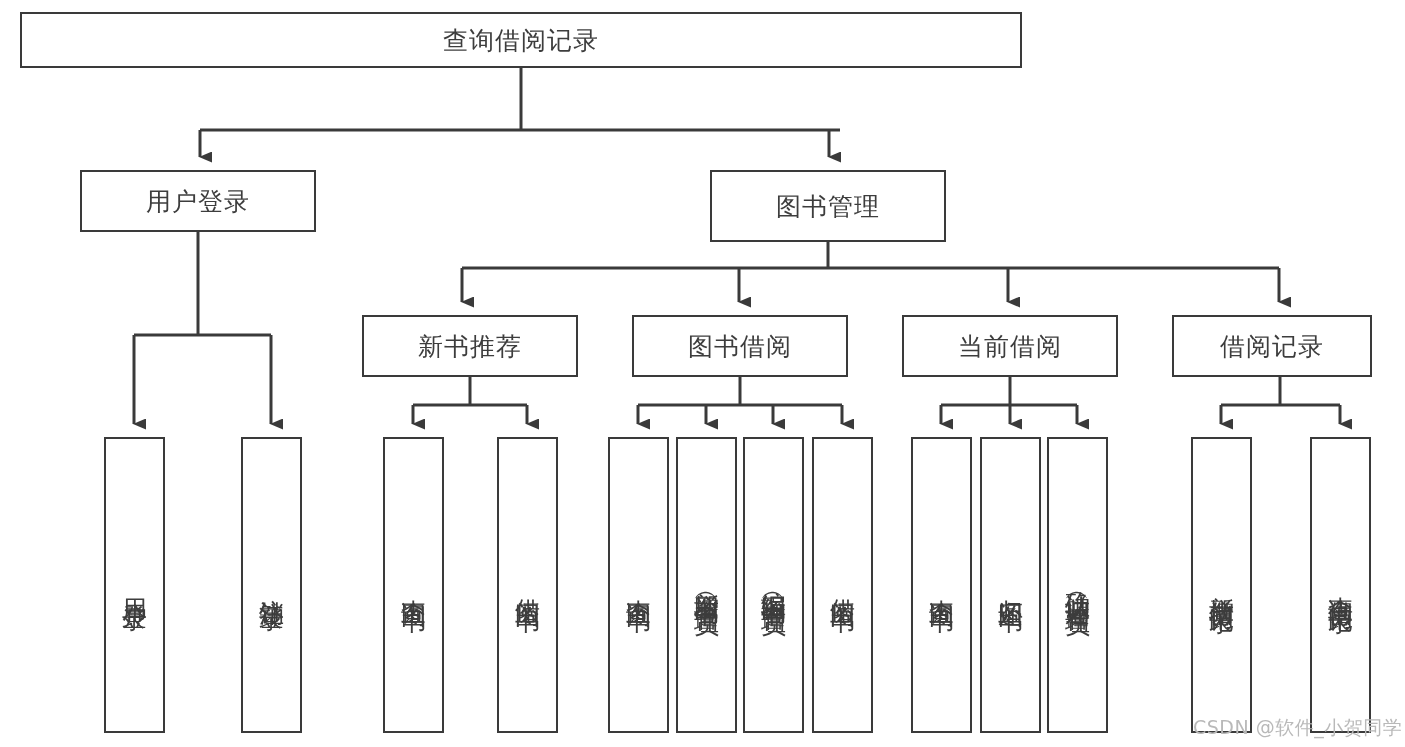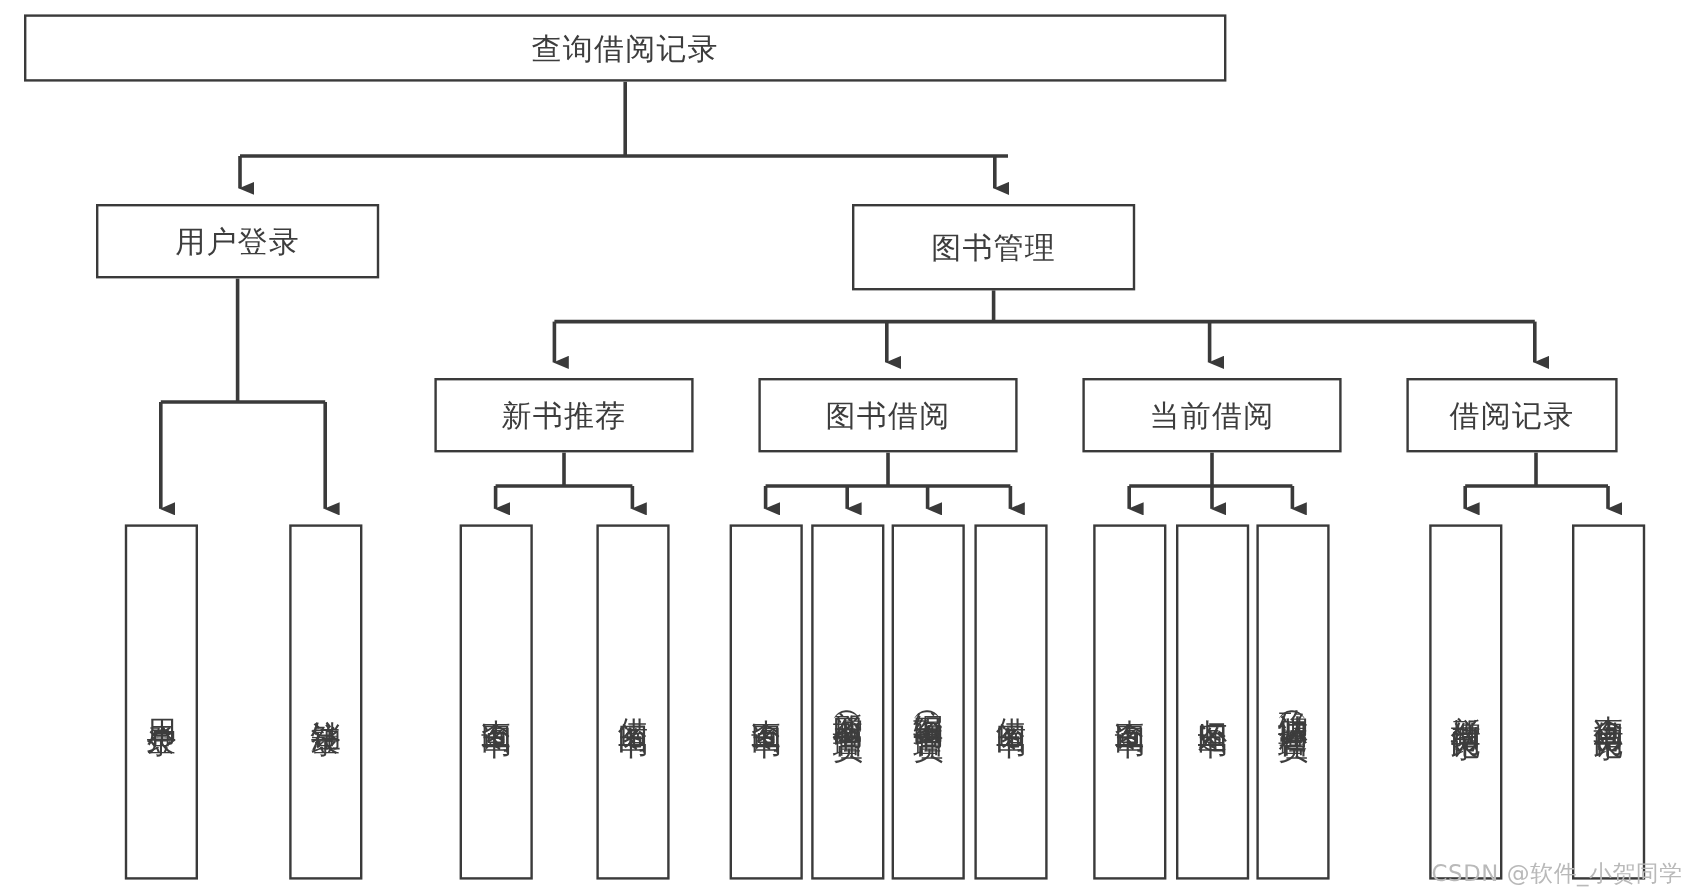--- a/index.html
+++ b/index.html
@@ -134,21 +134,21 @@
   </div>
 
   <div class="node horiz" style="left:902px; top:315px; width:216px; height:62px;">
     <span class="label">当前借阅</span>
   </div>
 
   <div class="node horiz" style="left:632px; top:315px; width:216px; height:62px;">
     <span class="label">图书借阅</span>
   </div>
 
-  <div class="node horiz" style="left:1172px; top:315px; width:176px; height:62px;text-align:center;">
+  <div class="node horiz" style="left:1172px; top:315px; width:200px; height:62px;text-align:center;">
     <span class="label">借阅记录</span>
   </div>
 
   <div class="node vert" style="left:104px; top:437px; width:61px; height:296px;">
     <span class="vtext">用户登录</span>
   </div>
 
   <div class="node vert" style="left:241px; top:437px; width:61px; height:296px;">
     <span class="vtext">注销登录</span>
   </div>

